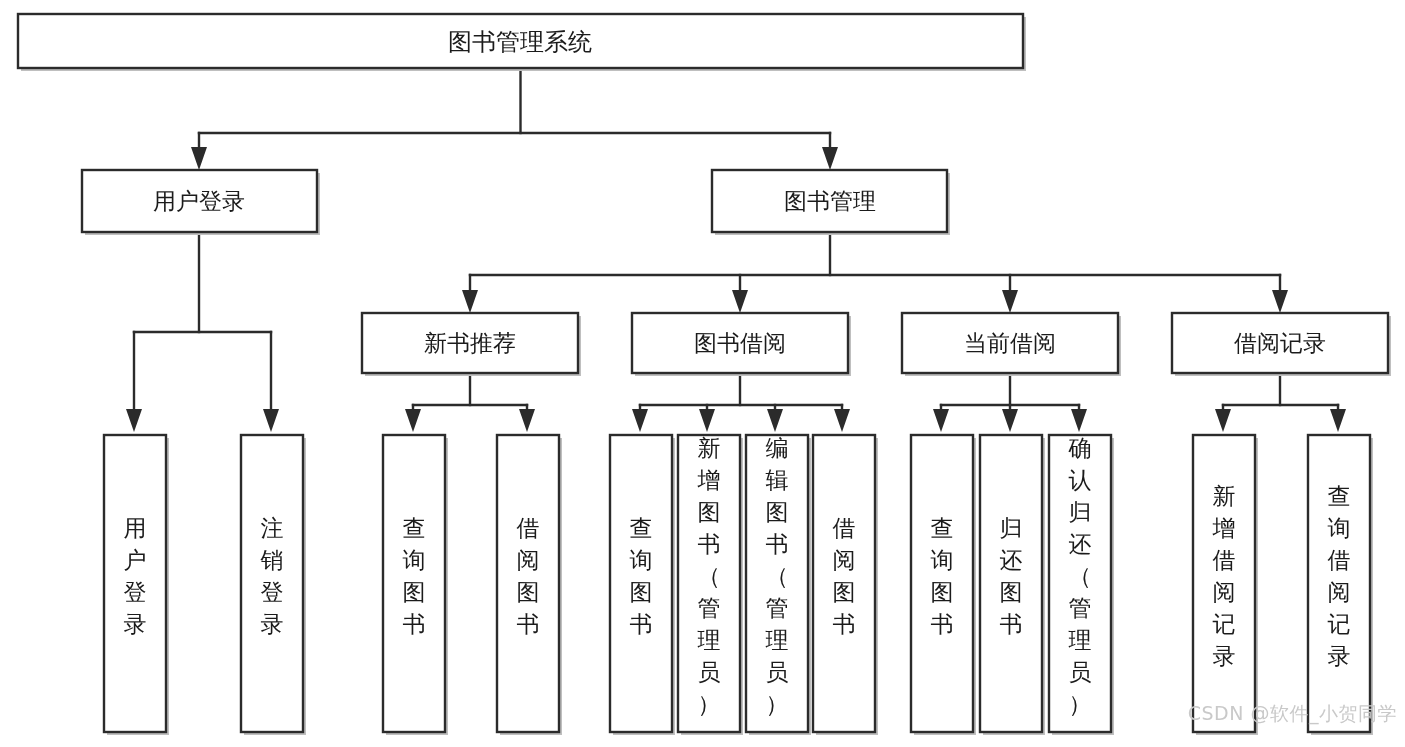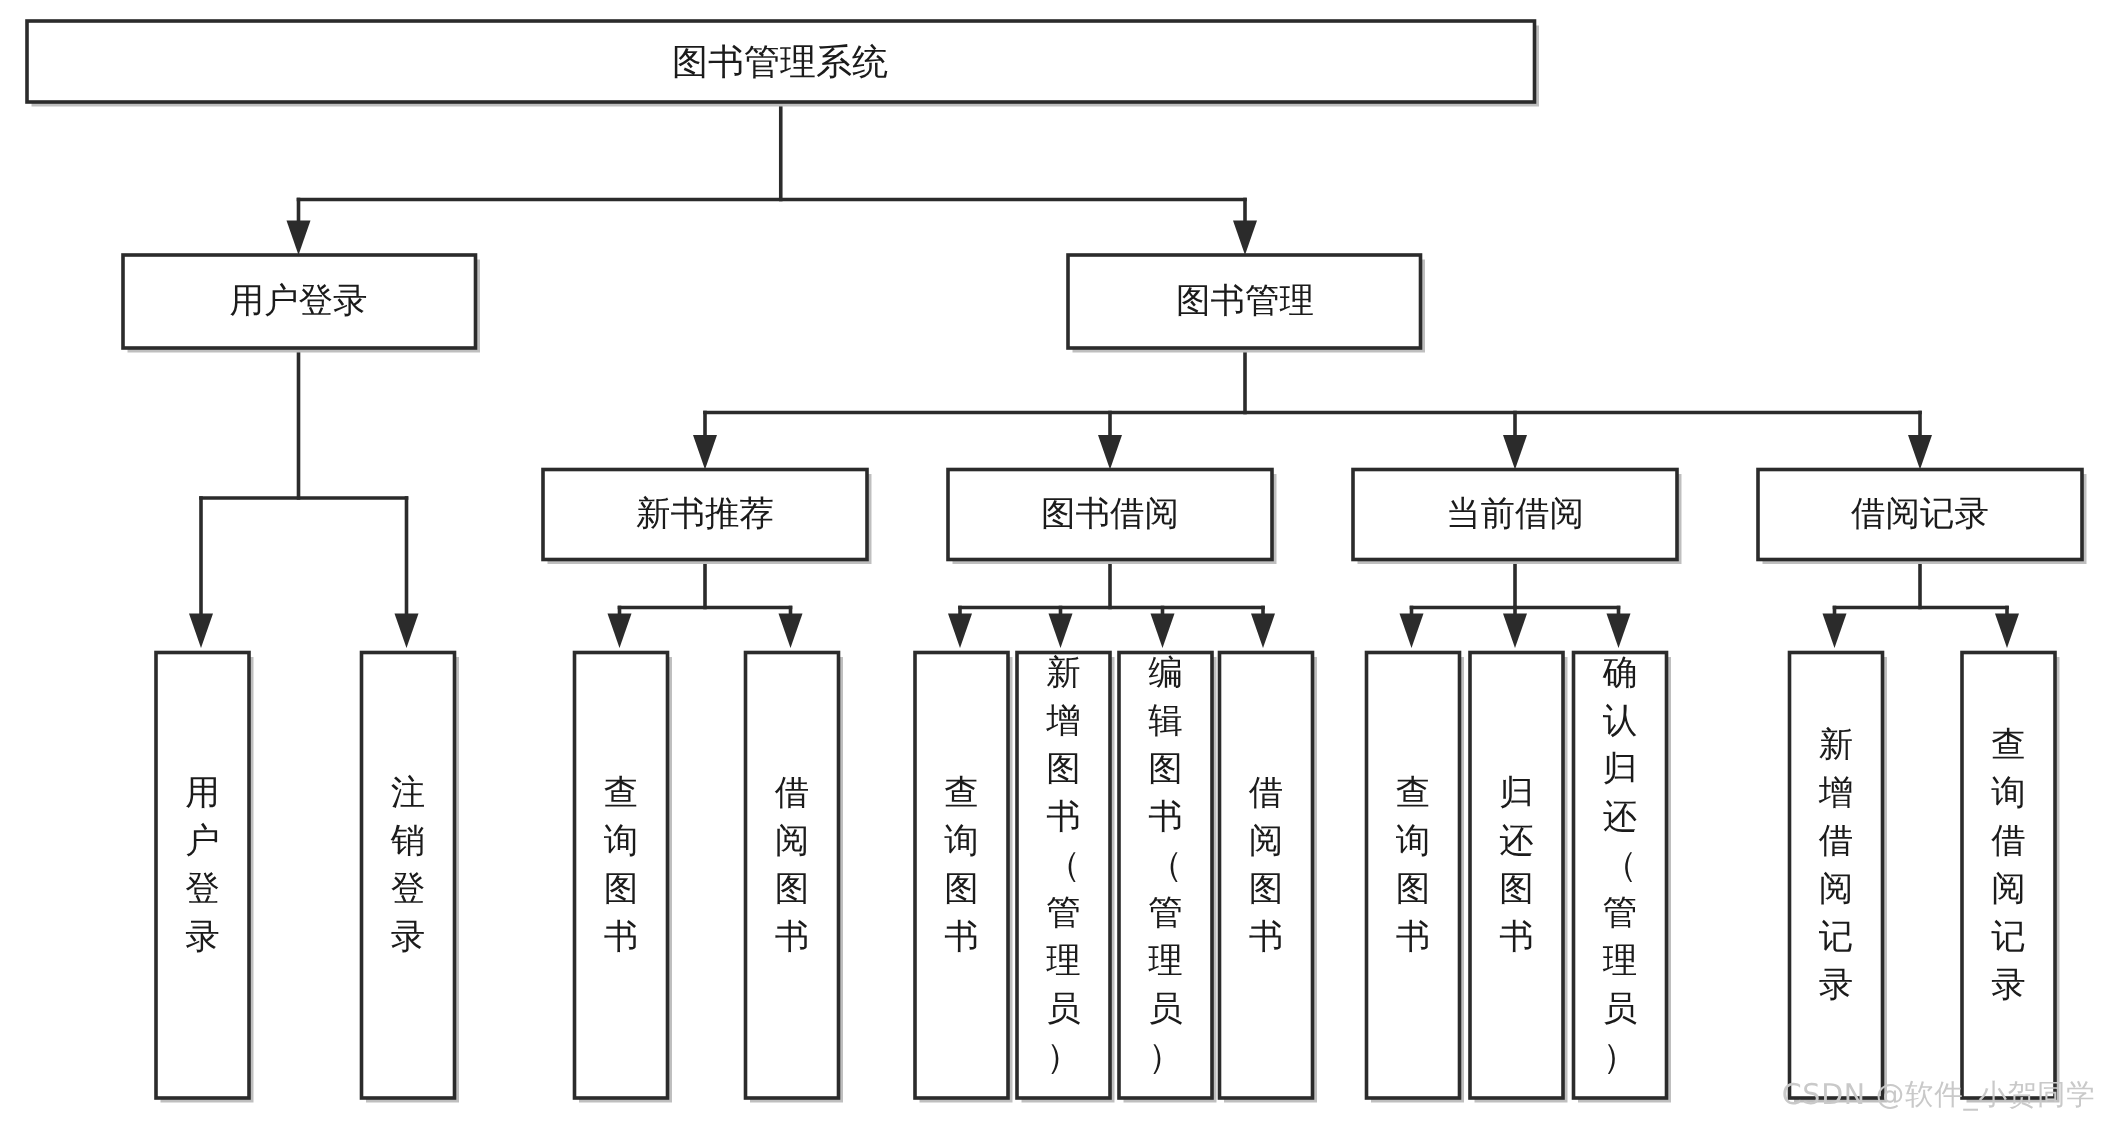--- a/index.html
+++ b/index.html
@@ -23,21 +23,21 @@
   .node-label-root{font-size:24px;}
   .vlabel{
     fill:#1b1b1b;
     font-family:"DejaVu Sans","Liberation Sans",sans-serif;
     font-size:23px;
     text-anchor:middle;
   }
   .watermark{
     position:absolute;
     right:8px;
-    bottom:4px;
+    bottom:20px;
     color:#c9c9c9;
     font-size:19px;
     font-family:"DejaVu Sans","Liberation Sans",sans-serif;
     letter-spacing:0.5px;
     white-space:nowrap;
     pointer-events:none;
   }
 </style>
 </head>
 <body>

